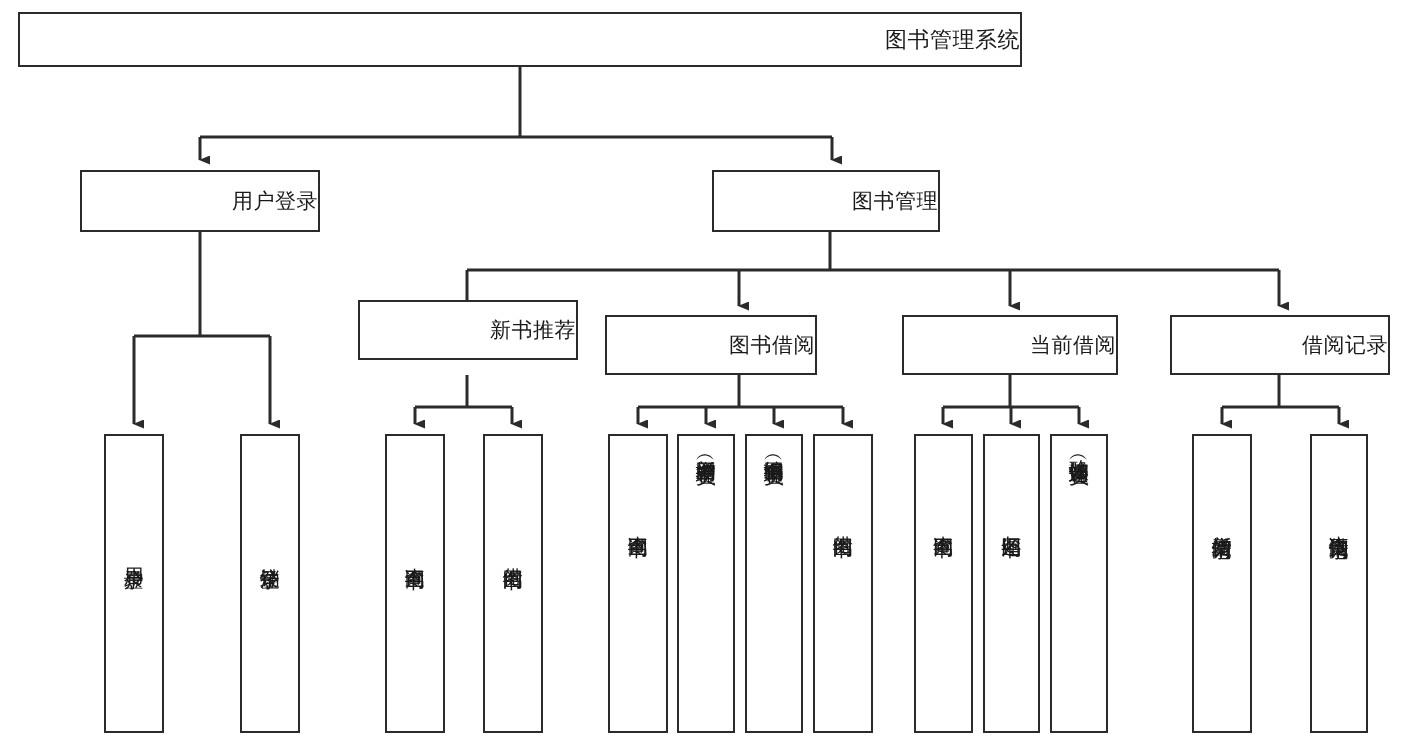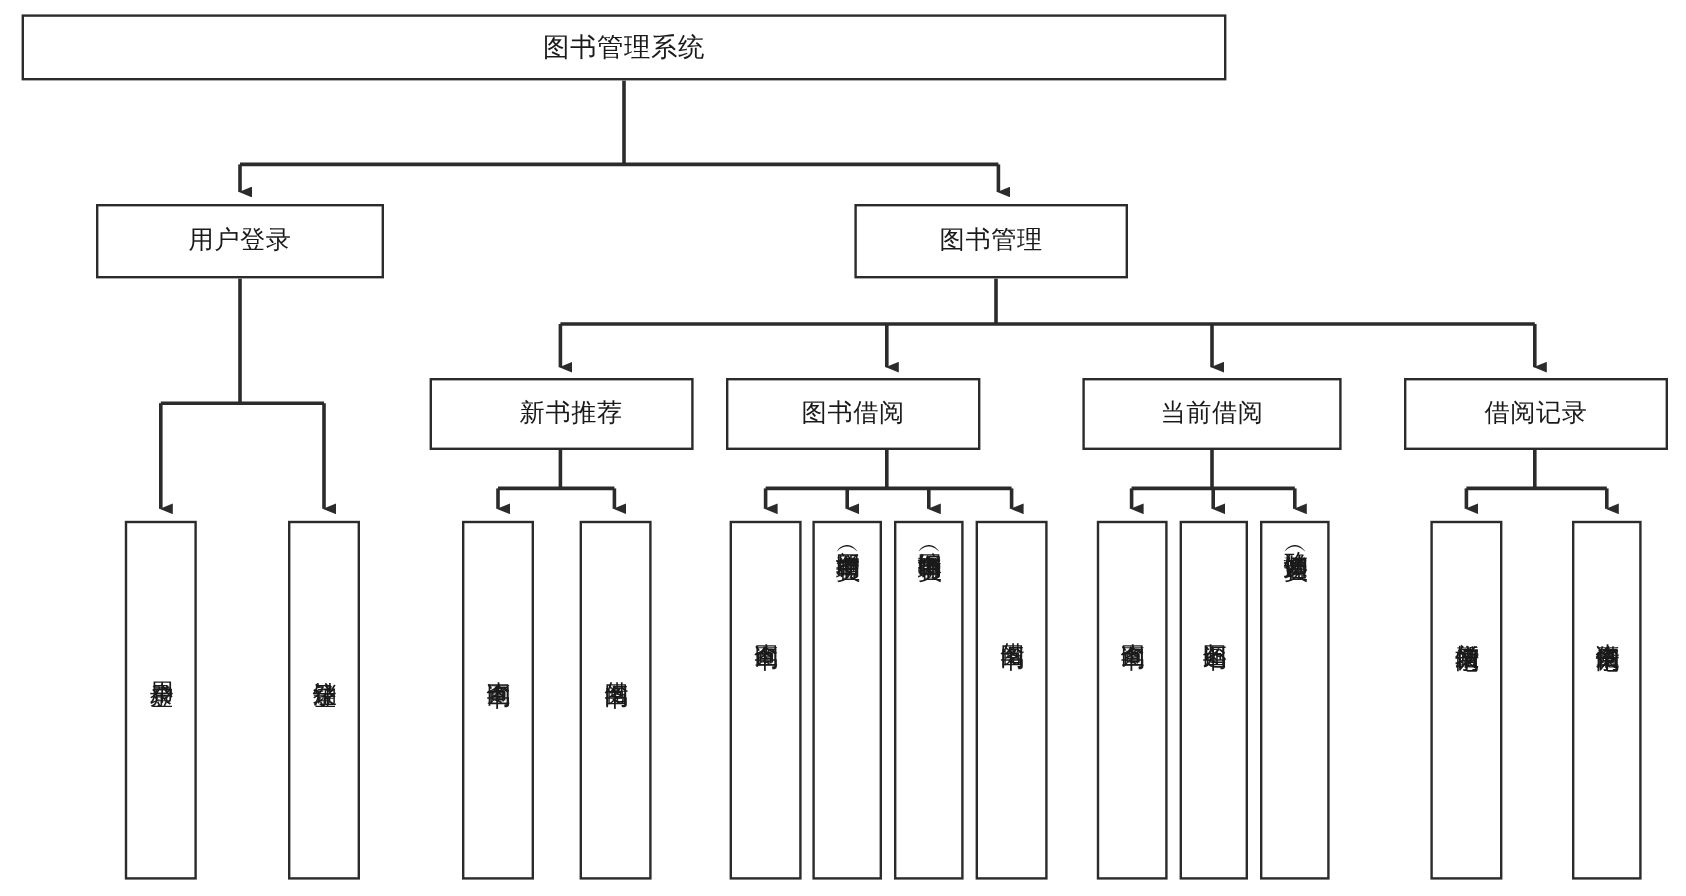--- a/index.html
+++ b/index.html
@@ -25,21 +25,21 @@
     height: 747px;
     pointer-events: none;
   }
   .node {
     position: absolute;
     box-sizing: border-box;
     background: #ffffff;
     border: 2px solid #2b2b2b;
     display: flex;
     align-items: center;
-    justify-content: center;
+    justify-content: flex-end;
     color: #1a1a1a;
   }
   .node-label {
     display: block;
     text-align: center;
     line-height: 1.08;
     letter-spacing: 0.5px;
   }
   .lvl0 .node-label { font-size: 22px; }
   .lvl1 .node-label { font-size: 21px; }
@@ -129,21 +129,21 @@
     <span class="node-label">图书管理系统</span>
   </div>
 
   <div class="node lvl1" style="left:80px; top:170px; width:240px; height:62px;">
     <span class="node-label">用户登录</span>
   </div>
   <div class="node lvl1" style="left:712px; top:170px; width:228px; height:62px;">
     <span class="node-label">图书管理</span>
   </div>
 
-  <div class="node lvl2" style="left:358px; top:315px; width:220px; height:60px;padding-left:16px;">
+  <div class="node lvl2" style="left:358px; top:300px; width:220px; height:60px;padding-left:16px;">
     <span class="node-label">新书推荐</span>
   </div>
   <div class="node lvl2" style="left:605px; top:315px; width:212px; height:60px;">
     <span class="node-label">图书借阅</span>
   </div>
   <div class="node lvl2" style="left:902px; top:315px; width:216px; height:60px;">
     <span class="node-label">当前借阅</span>
   </div>
   <div class="node lvl2" style="left:1170px; top:315px; width:220px; height:60px;">
     <span class="node-label">借阅记录</span>

